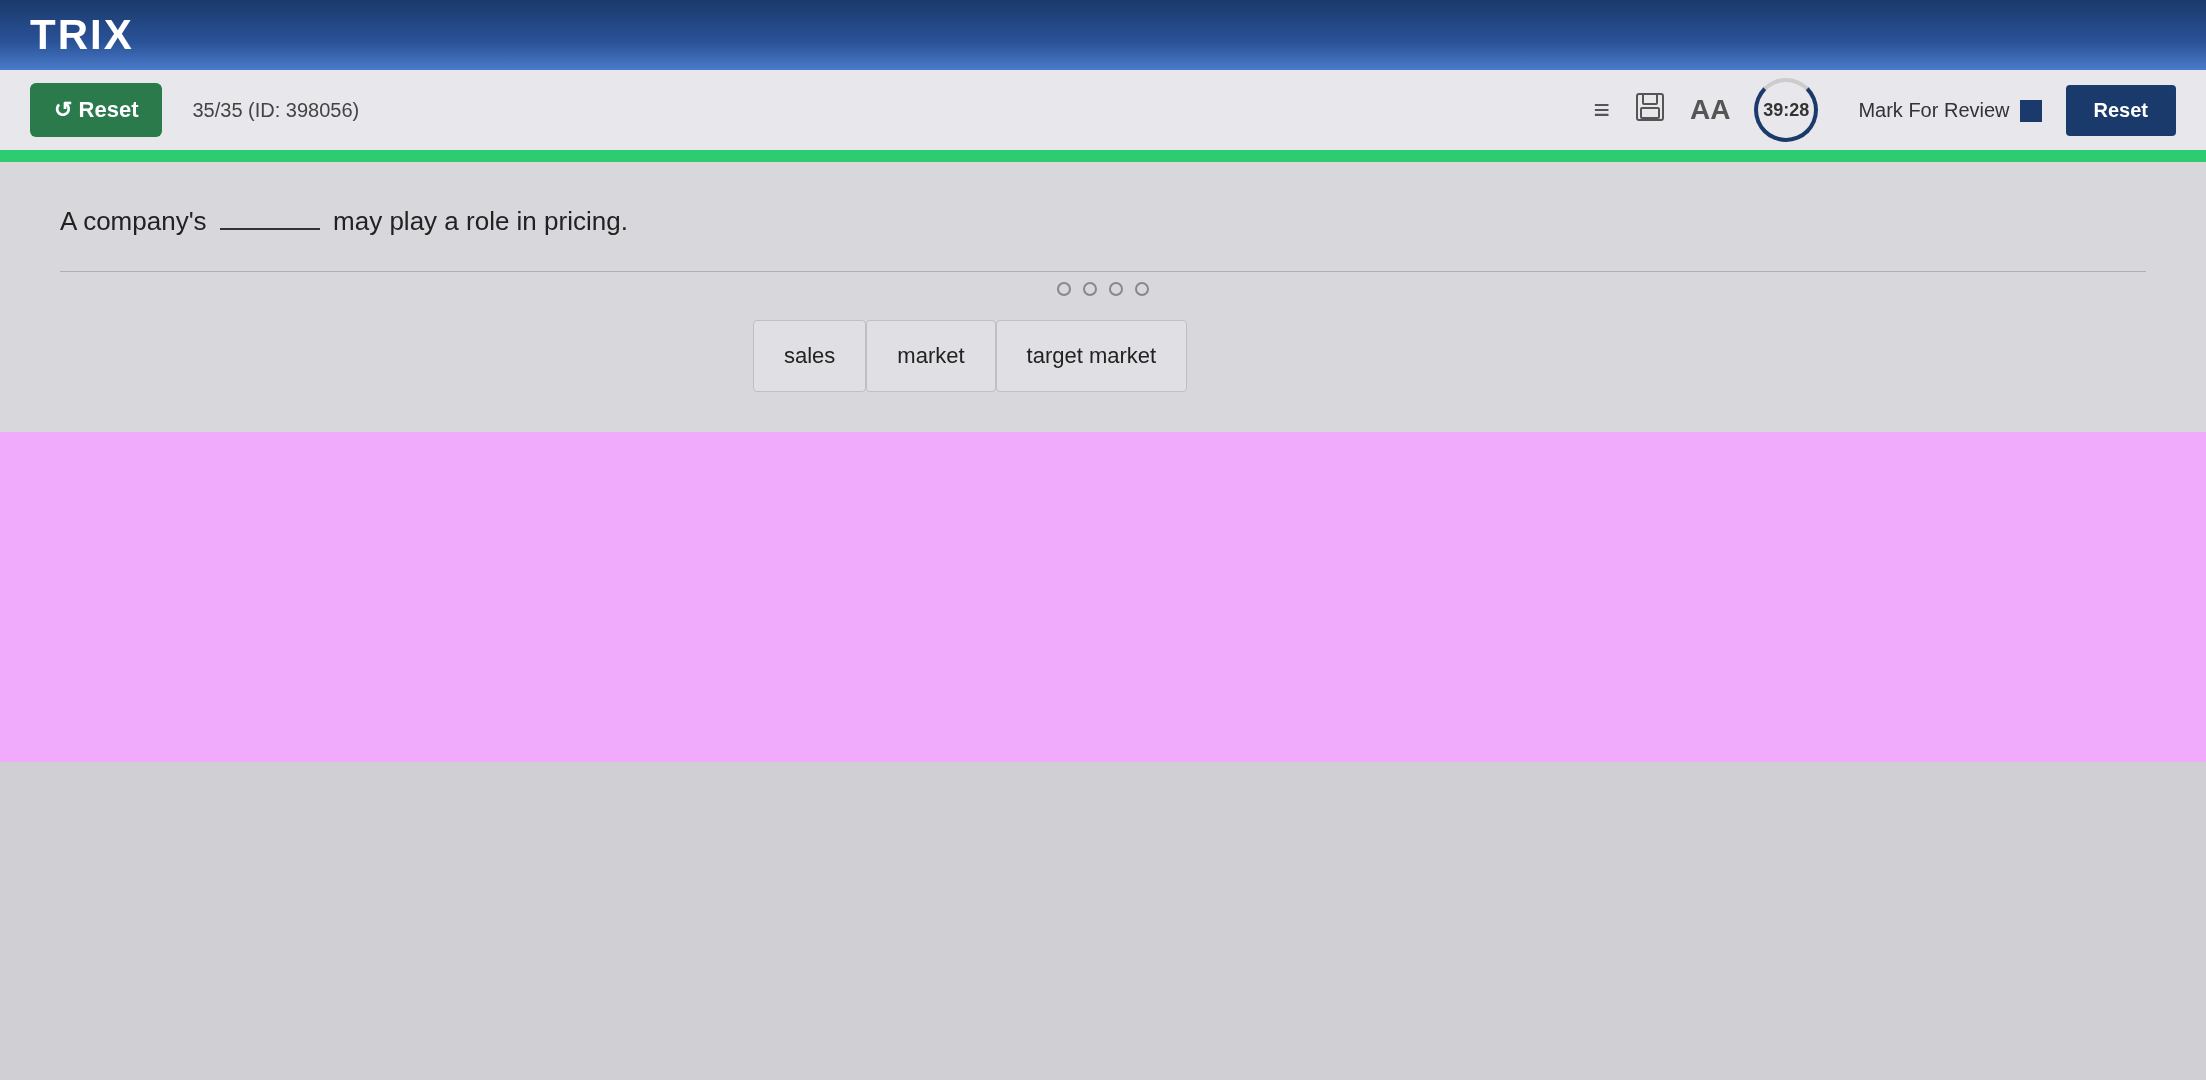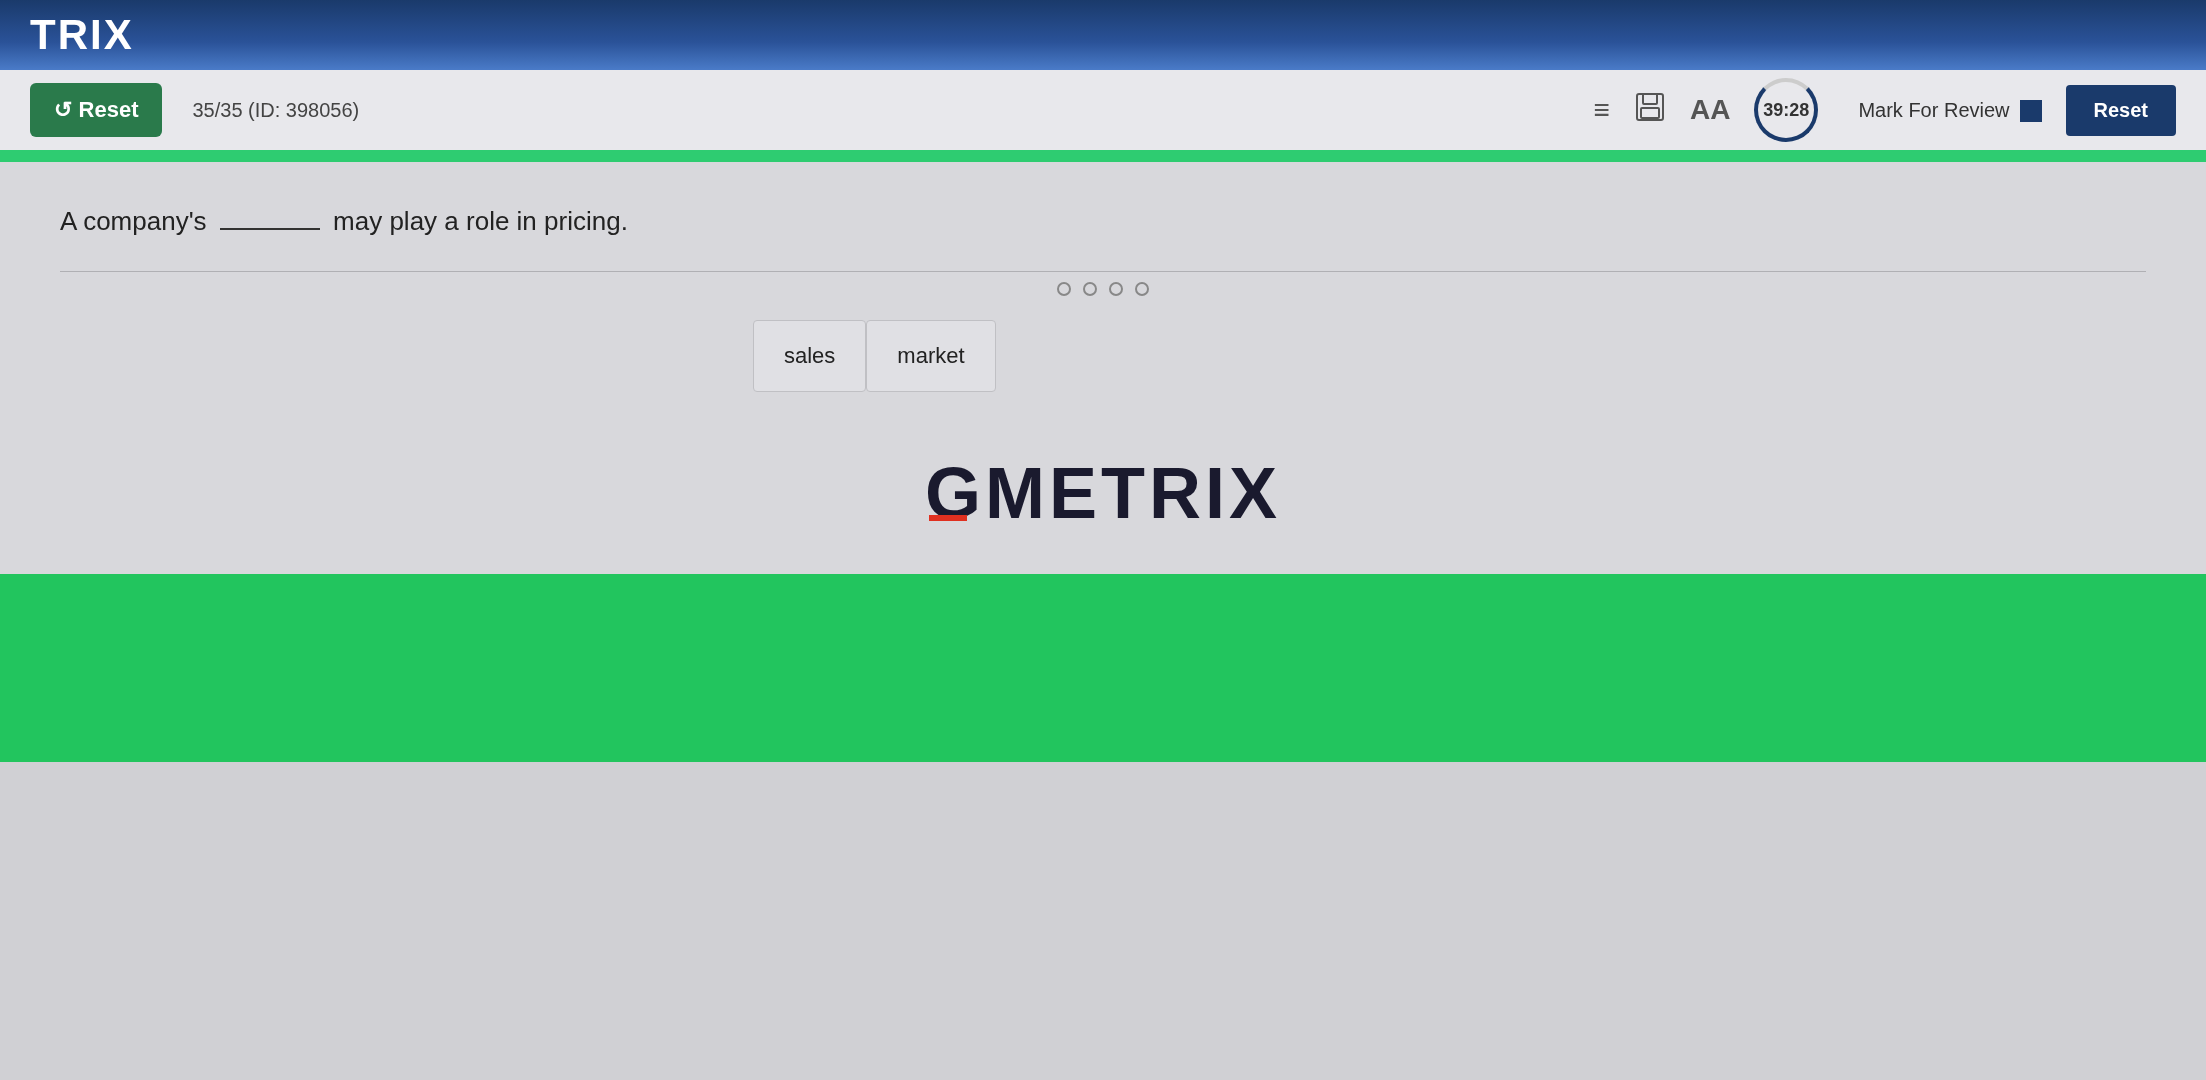--- a/index.html
+++ b/index.html
@@ -235,21 +235,21 @@
     }
 
     .divider-line {
       width: 100%;
       height: 1px;
       background: #b0b0b4;
       margin: 10px 0;
     }
 
     .content-panel {
-      background: #22c55e;
+      background: #f0abfc;
       min-height: 600px;
     }
 
     .list-icon {
       font-size: 28px;
       color: #555;
       cursor: pointer;
     }
 
     .save-icon {
@@ -321,24 +321,22 @@
         <span class="dot"></span>
       </div>
 
       <div class="answer-options">
         <div class="answer-option">
           <span>sales</span>
         </div>
         <div class="answer-option">
           <span>market</span>
         </div>
-      </div>
-
-      <div class="logo-bottom">
-        <div class="gmetrix-logo">
-          <span class="g-letter">G</span><span>METRIX</span>
+        <div class="answer-option">
+          <span>target market</span>
         </div>
       </div>
+
 
     </div>
   </div>
 
 </div>
 
 </body></html>

